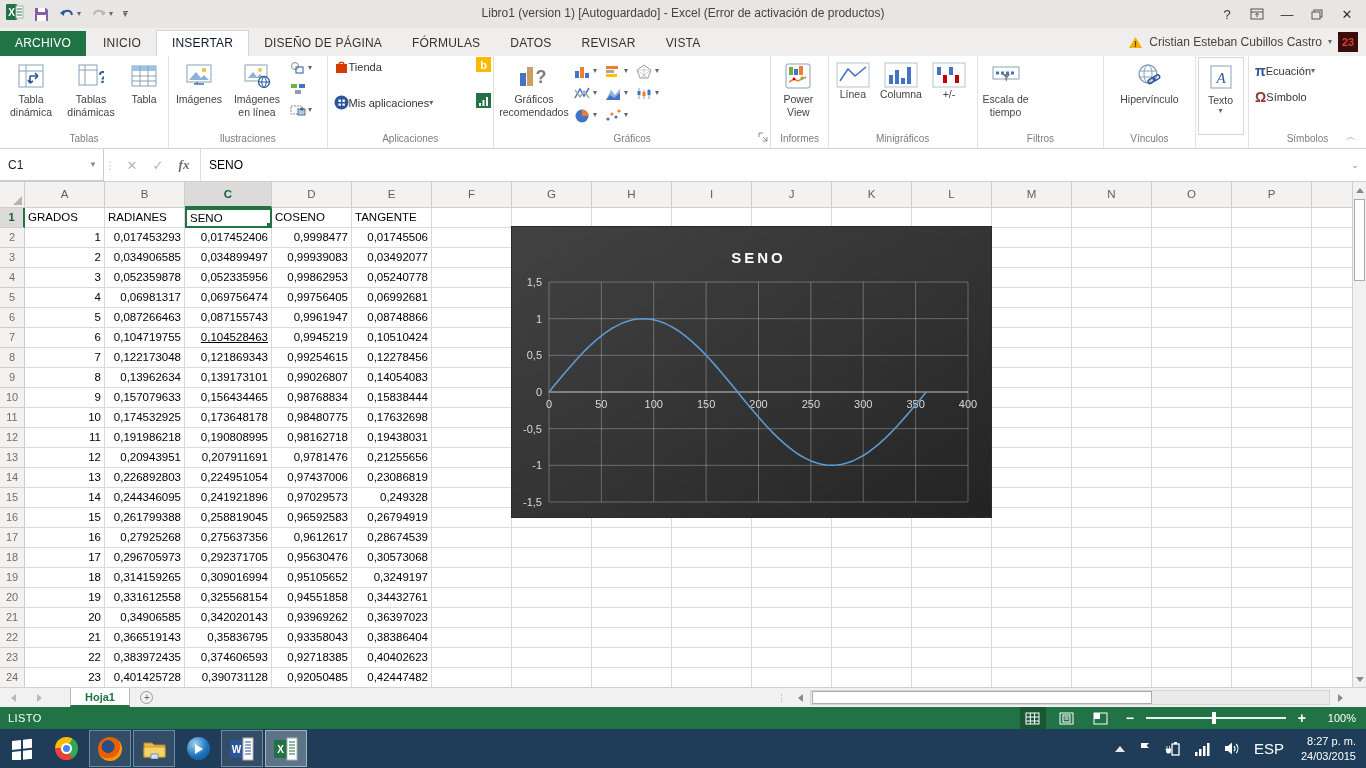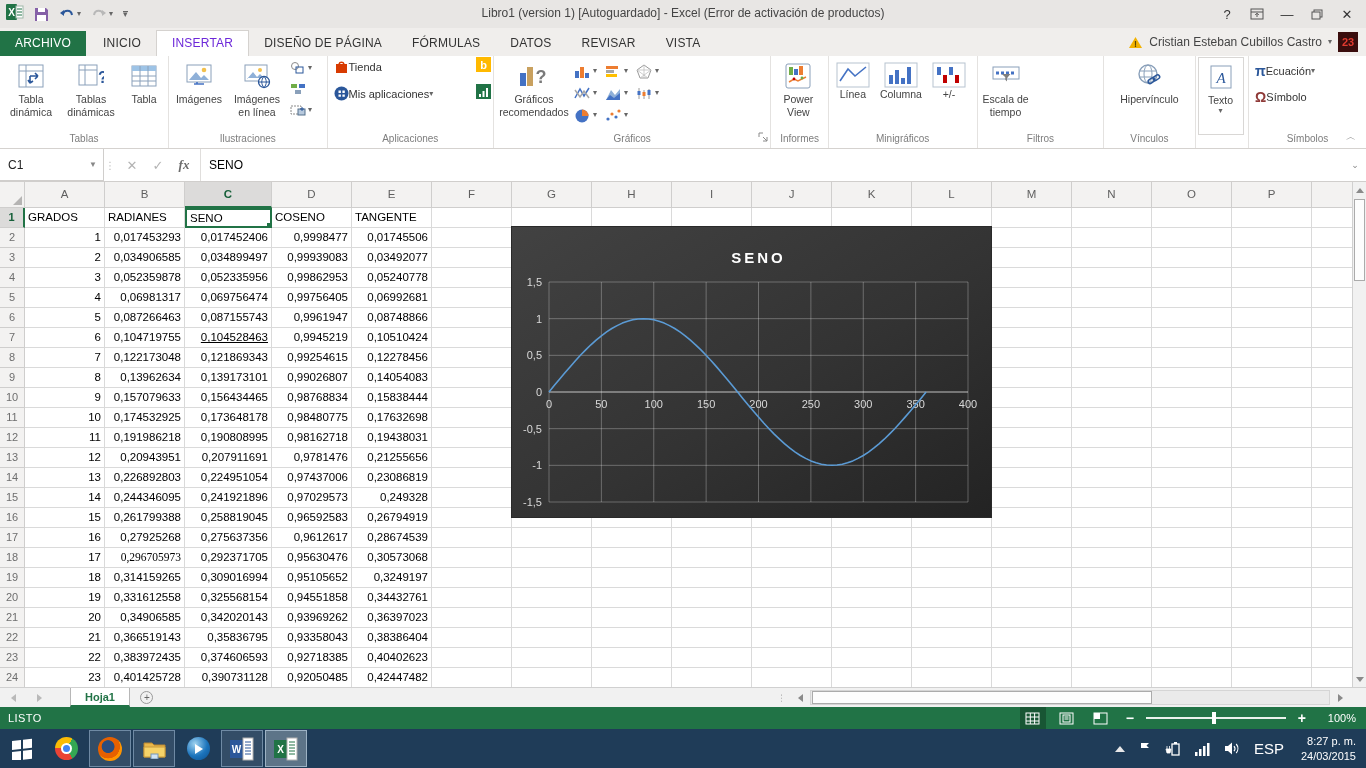--- a/index.html
+++ b/index.html
@@ -13,21 +13,21 @@
   .qat{position:absolute;left:6px;top:3px;display:flex;align-items:center;gap:10px;z-index:3}
   .qat .qbtn{display:flex;align-items:center;gap:2px;color:#444}
   .title-text{position:absolute;left:0;right:0;top:6px;text-align:center;font-size:12px;color:#444;z-index:2}
   .winbtns{position:absolute;right:4px;top:0;display:flex;align-items:center;height:28px;z-index:3}
   .winbtns .wb{width:30px;height:24px;display:flex;align-items:center;justify-content:center;color:#333;font-size:13px}
 
   
   .tabrow{position:absolute;left:0;top:28px;width:1366px;height:28px;background:#f0eeec;display:flex;align-items:flex-end;z-index:2}
   .rtab{padding:5px 15px 6px;font-size:12px;color:#333;letter-spacing:.2px}
   .rtab.file{background:#217346;color:#fff;margin-right:2px}
-  .rtab.active{background:#fff;color:#6d28d9;border:1px solid #d5d2cf;border-bottom:none}
+  .rtab.active{background:#fff;color:#0f172a;border:1px solid #d5d2cf;border-bottom:none}
   .account{position:absolute;right:8px;top:4px;display:flex;align-items:center;gap:6px;font-size:12px;color:#444}
   .avatar{width:20px;height:20px;background:#3a0d0d;color:#e03a2f;font-weight:bold;font-size:11px;display:flex;align-items:center;justify-content:center}
 
   
   .ribbon{position:absolute;left:0;top:56px;width:1366px;height:93px;background:#fff;border-bottom:1px solid #d5d2cf;display:flex;overflow:hidden}
   .rgroup{position:relative;display:flex;flex-direction:column;border-right:1px solid #e4e2e0;padding:1px 2px 0}
   .rbody{flex:1;display:flex;align-items:flex-start}
   .rlabel{height:16px;font-size:10px;color:#7d7d7d;text-align:center;line-height:14px;white-space:nowrap;padding:0 4px}
   .bigbtn{display:flex;flex-direction:column;align-items:center;justify-content:flex-start;padding:4px 2px 0;font-size:10.5px;color:#444;text-align:center;line-height:1.2;height:72px}
   .bigbtn .bicon{height:30px;display:flex;align-items:center;margin-bottom:2px}
@@ -311,21 +311,21 @@
                 <path d="M2 5h11v9H2z" fill="#d83b01"></path>
                 <path d="M5 5.2 a2.6 2.6 0 0 1 5 0" fill="none" stroke="#d83b01" stroke-width="1.5"></path>
               </svg>
             <span>Tienda</span>
           </span>
           <span><svg width="15" height="15">
                 <rect width="15" height="15" fill="#ffb900"></rect>
                 <text x="7.5" y="12" font-size="11" font-weight="bold" fill="#fff" text-anchor="middle">b</text>
               </svg></span>
         </div>
-        <div style="display:flex;width:100%;align-items:center;margin-top:8px">
+        <div style="display:flex;width:100%;align-items:center;margin-top:17px">
           <span class="srowbtn" style="flex:1">
             <svg width="15" height="15">
                 <circle cx="7.5" cy="7.5" r="7" fill="#2b579a"></circle>
                 <path d="M4.5 4.5h2.4v2.4H4.5zM8.4 4.5h2.4v2.4H8.4zM4.5 8.4h2.4v2.4H4.5zM8.4 8.4h2.4v2.4H8.4z" fill="#fff"></path>
               </svg>
             <span>Mis aplicaciones</span>
             <span class="dd">▾</span>
           </span>
           <span><svg width="15" height="15">
                 <rect width="15" height="15" fill="#217346"></rect>
@@ -913,21 +913,21 @@
           <div class="g-cell" style="width: 80px;"></div>
           <div class="g-cell" style="width: 80px;"></div>
           <div class="g-cell" style="width: 80px;"></div>
           <div class="g-cell" style="width: 80px;"></div>
           <div class="g-cell" style="width: 80px;"></div>
           <div class="g-cell" style="width: 41px;"></div>
         </div>
         <div class="g-row">
           <div class="g-rownum">18</div>
           <div class="g-cell num" style="width: 80px;">17</div>
-          <div class="g-cell num" style="width: 80px; font-family: Liberation Serif, serif;">0,296705973</div>
+          <div class="g-cell num" style="width: 80px;">0,296705973</div>
           <div class="g-cell num" style="width: 87px;">0,292371705</div>
           <div class="g-cell num" style="width: 80px;">0,95630476</div>
           <div class="g-cell num" style="width: 80px;">0,30573068</div>
           <div class="g-cell" style="width: 80px;"></div>
           <div class="g-cell" style="width: 80px;"></div>
           <div class="g-cell" style="width: 80px;"></div>
           <div class="g-cell" style="width: 80px;"></div>
           <div class="g-cell" style="width: 80px;"></div>
           <div class="g-cell" style="width: 80px;"></div>
           <div class="g-cell" style="width: 80px;"></div>

